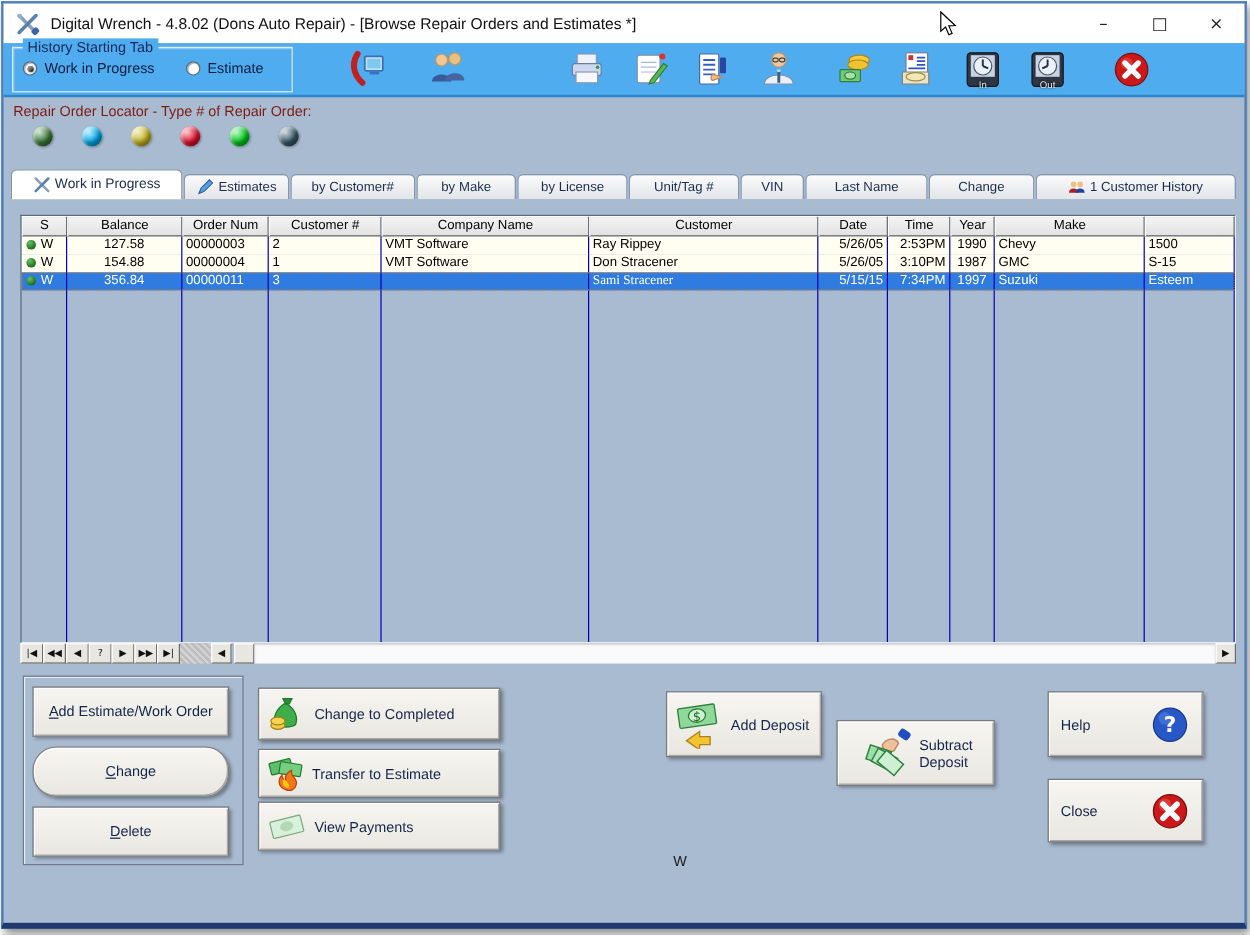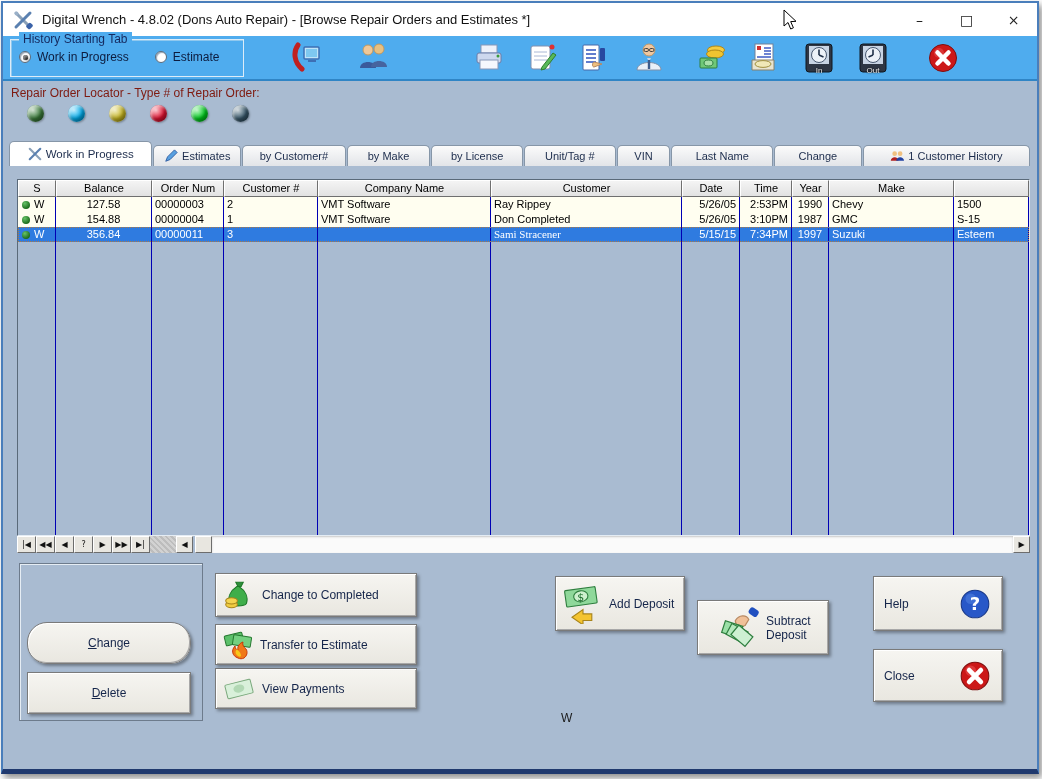--- a/index.html
+++ b/index.html
@@ -426,21 +426,21 @@
           <div class="gcell" style="width: 37px; text-align: center;">1990</div>
           <div class="gcell" style="width: 125px; text-align: left;">Chevy</div>
           <div class="gcell" style="width: 75px; text-align: left;">1500</div>
         </div>
         <div class="grow">
           <div class="gcell" style="width: 38px; text-align: left;"><span class="status-dot"></span>W</div>
           <div class="gcell" style="width: 96px; text-align: center;">154.88</div>
           <div class="gcell" style="width: 72px; text-align: left;">00000004</div>
           <div class="gcell" style="width: 94px; text-align: left;">1</div>
           <div class="gcell" style="width: 173px; text-align: left;">VMT Software</div>
-          <div class="gcell" style="width: 191px; text-align: left;">Don Completed</div>
+          <div class="gcell" style="width: 191px; text-align: left;">Don Stracener</div>
           <div class="gcell" style="width: 58px; text-align: right;">5/26/05</div>
           <div class="gcell" style="width: 52px; text-align: right;">3:10PM</div>
           <div class="gcell" style="width: 37px; text-align: center;">1987</div>
           <div class="gcell" style="width: 125px; text-align: left;">GMC</div>
           <div class="gcell" style="width: 75px; text-align: left;">S-15</div>
         </div>
         <div class="grow selected">
           <div class="gcell" style="width: 38px; text-align: left;"><span class="status-dot"></span>W</div>
           <div class="gcell" style="width: 96px; text-align: center;">356.84</div>
           <div class="gcell" style="width: 72px; text-align: left;">00000011</div>
@@ -480,20 +480,23 @@
     <div class="nav-hatch"></div>
     <div class="hscroll">
       <div class="sb-arrow">◀</div>
       <div class="sb-thumb"></div>
       <div class="sb-track"></div>
       <div class="sb-arrow">▶</div>
     </div>
   </div>
 
   <div class="left-panel"></div>
+  <div class="btn3d btn-add-estimate">
+      <span><u>A</u>dd Estimate/Work Order</span>
+    </div>
   <div class="btn3d btn-change">
       <span><u>C</u>hange</span>
     </div>
   <div class="btn3d btn-delete">
       <span><u>D</u>elete</span>
     </div>
 
   <div class="btn3d btn-completed">
     <span class="bicon">
       <svg width="34" height="34" viewBox="0 0 32 32">

